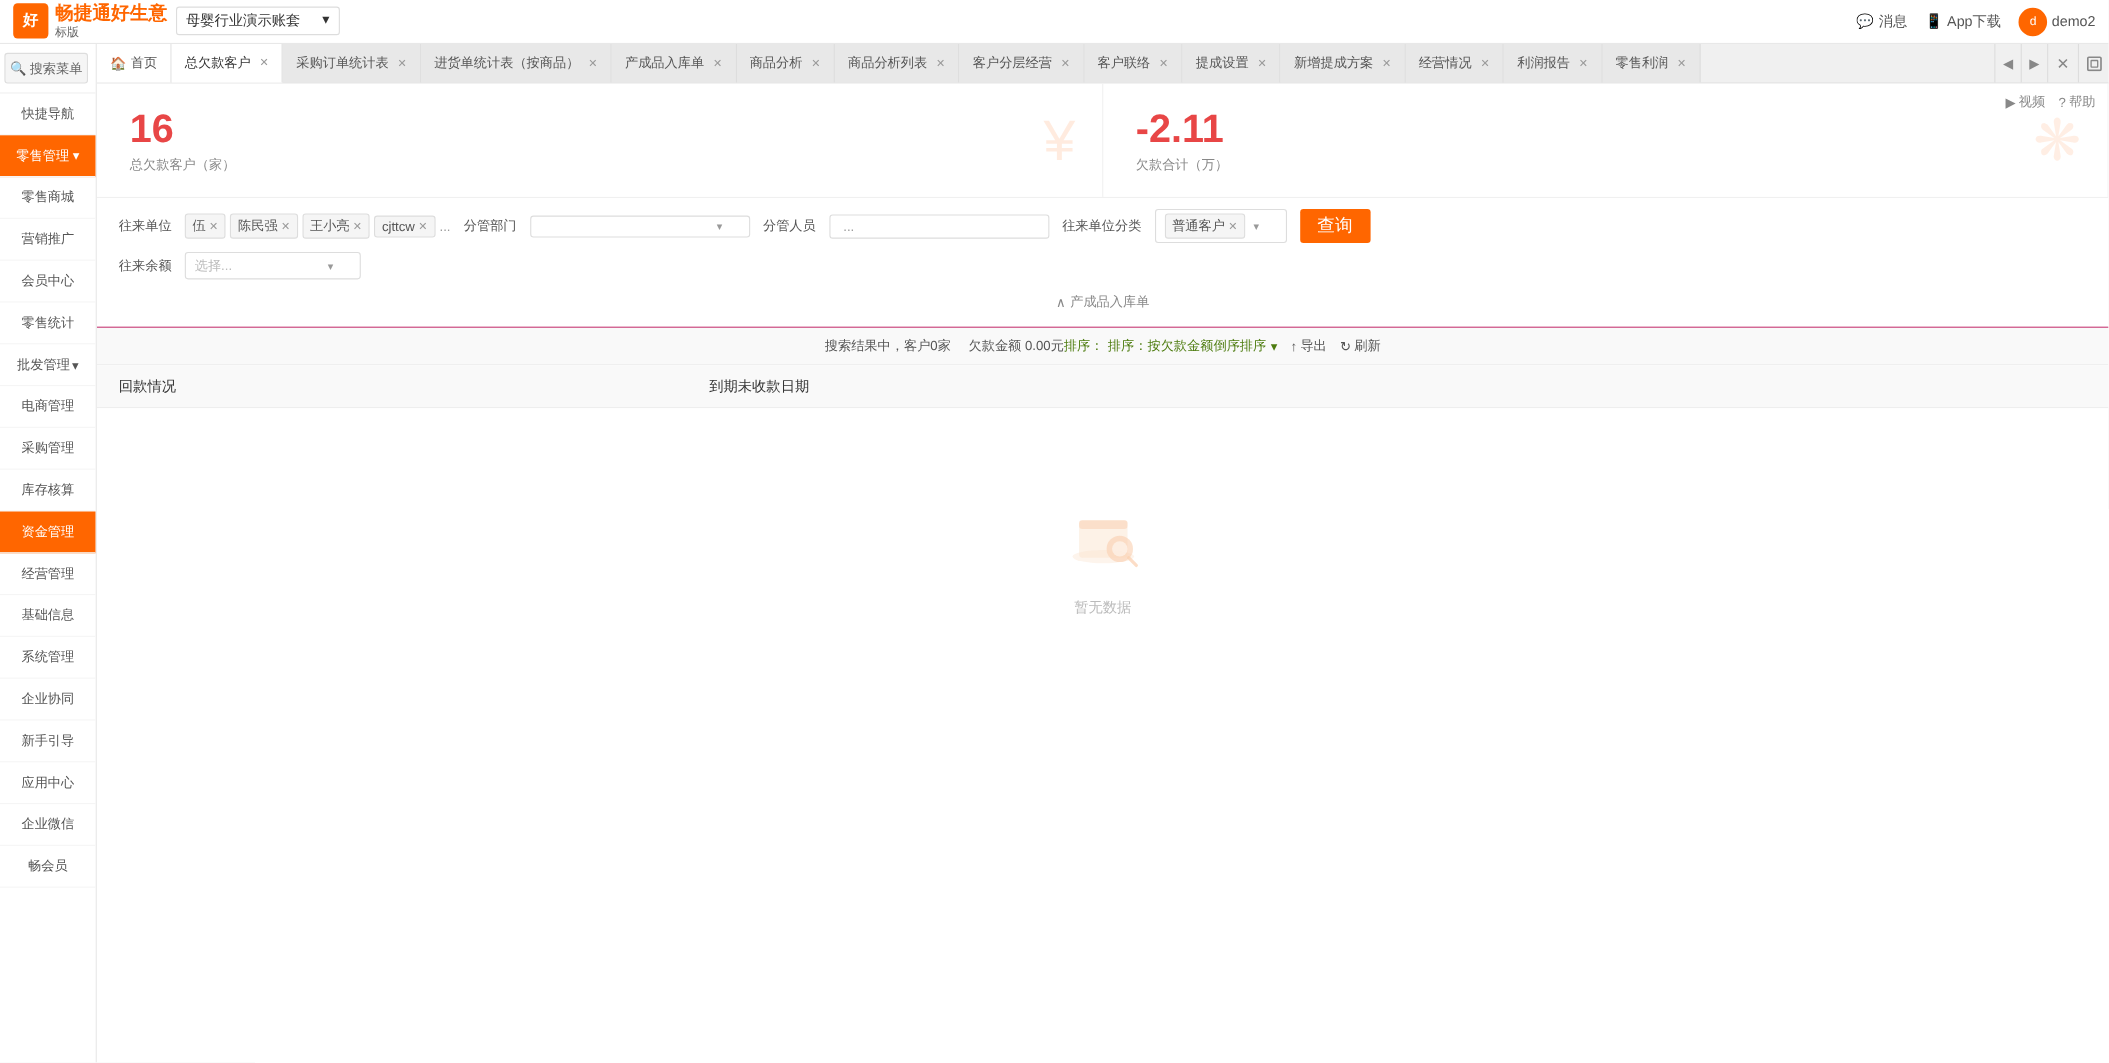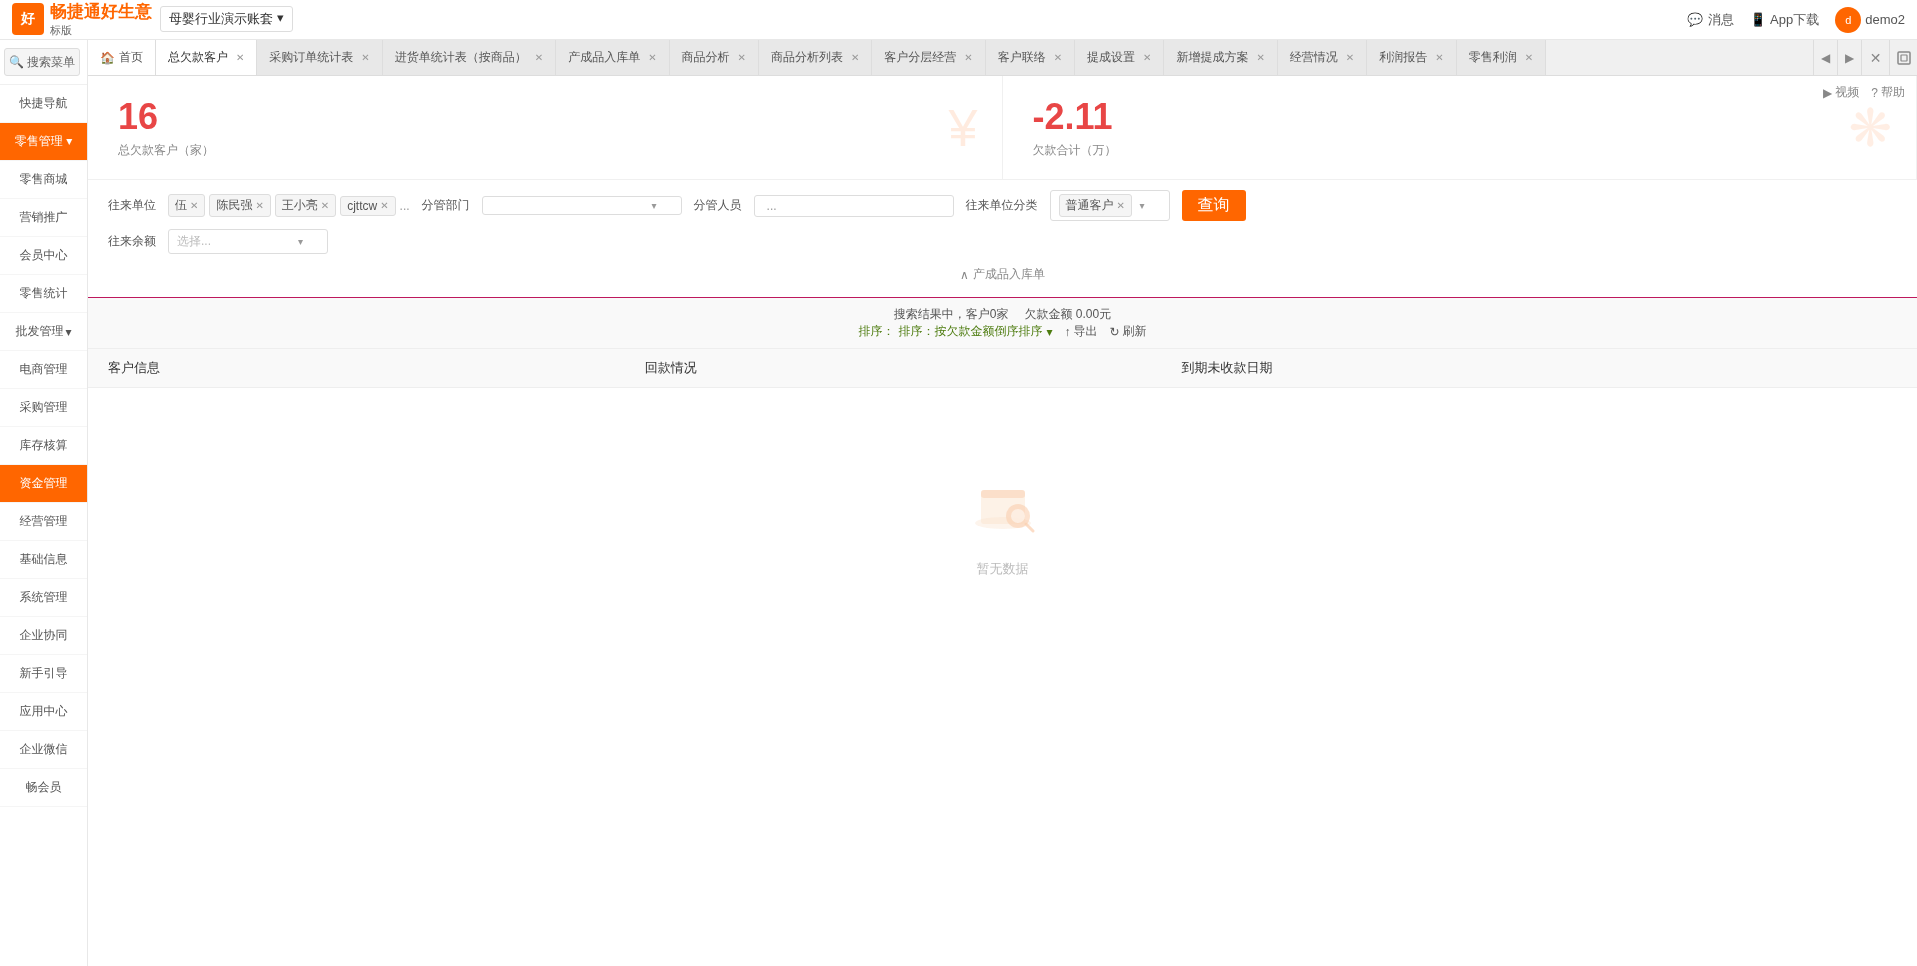--- a/index.html
+++ b/index.html
@@ -13,21 +13,21 @@
       align-items: center;
       justify-content: space-between;
       padding: 0 12px;
       border-bottom: 1px solid #e8e8e8;
     }
     .top-bar-left { display: flex; align-items: center; gap: 8px; }
     .logo-area { display: flex; align-items: center; gap: 6px; }
     .logo-icon { width: 32px; height: 32px; background: #ff6600; border-radius: 4px; display: flex; align-items: center; justify-content: center; color: white; font-size: 14px; font-weight: bold; }
     .logo-text { font-size: 11px; color: #666; line-height: 1.3; }
     .logo-text strong { color: #ff6600; font-size: 17px; }
-    .org-selector { display: flex; gap: 4px; font-size: 13px; color: #333; border: 1px solid #ddd; border-radius: 3px; padding: 3px 8px; cursor: pointer; background: #fff; }
+    .org-selector { display: flex; gap: 20px; font-size: 13px; color: #333; border: 1px solid #ddd; border-radius: 3px; padding: 3px 8px; cursor: pointer; background: #fff; }
     .top-bar-right { display: flex; align-items: center; gap: 16px; font-size: 13px; color: #555; }
     .top-bar-right-item { display: flex; align-items: center; gap: 4px; cursor: pointer; }
     .avatar { width: 26px; height: 26px; border-radius: 50%; background: #ff6600; display: flex; align-items: center; justify-content: center; color: white; font-size: 11px; }
 
     
     .main-layout { display: flex; height: calc(966px - 40px); }
 
     
     .sidebar { width: 88px; background: #fff; border-right: 1px solid #e8e8e8; display: flex; flex-direction: column; overflow-y: auto; flex-shrink: 0; }
     .sidebar-search { padding: 8px 4px; text-align: center; border-bottom: 1px solid #f0f0f0; }
@@ -76,21 +76,21 @@
     .filter-tag .tag-close { font-size: 10px; color: #999; cursor: pointer; }
     .filter-more { color: #999; font-size: 12px; cursor: pointer; }
     .filter-select { border: 1px solid #ddd; border-radius: 3px; padding: 3px 24px 3px 8px; font-size: 12px; color: #555; background: #fff; cursor: pointer; position: relative; display: flex; align-items: center; gap: 4px; min-width: 120px; }
     .filter-select-wide { min-width: 200px; }
     .filter-dots { color: #999; cursor: pointer; }
     .filter-select-arrow { color: #999; font-size: 10px; margin-left: auto; }
     .query-btn { background: #ff6600; color: white; border: none; border-radius: 3px; padding: 5px 16px; font-size: 16px; cursor: pointer; }
     .collapse-btn { display: flex; align-items: center; gap: 4px; font-size: 12px; color: #888; cursor: pointer; text-align: center; width: 100%; justify-content: center; padding: 4px 0; }
 
     
-    .result-bar { padding: 8px 20px; background: #f9f9f9; border-bottom: 1px solid #eee; display: flex; align-items: center; justify-content: center; font-size: 12px; color: #555; flex-direction: column; }
+    .result-bar { padding: 8px 20px; background: #f9f9f9; border-bottom: 1px solid #eee; display: flex; align-items: center; justify-content: center; font-size: 12px; color: #555; }
     .result-bar-left { display: flex; gap: 16px; }
     .result-bar-right { display: flex; align-items: center; gap: 12px; }
     .sort-select { display: flex; align-items: center; gap: 4px; cursor: pointer; color: #4d7c0f; }
     .action-btn { display: flex; align-items: center; gap: 3px; cursor: pointer; color: #555; }
 
     
     .data-table { width: 100%; }
     .table-header { display: grid; grid-template-columns: 3fr 3fr 2fr 2fr; padding: 10px 20px; background: #f9f9f9; border-bottom: 1px solid #eee; font-size: 13px; color: #333; font-weight: normal; }
     .table-col { }
 
@@ -379,21 +379,20 @@
           </div>
           <div class="action-btn">
             <span>↻</span>
             <span>刷新</span>
           </div>
         </div>
       </div>
 
       <div class="data-table">
         <div class="table-header">
-          <div class="table-col">客户信息</div>
           <div class="table-col">回款情况</div>
           <div class="table-col">到期未收款日期</div>
         </div>
 
         <div class="empty-state">
           <div class="empty-icon">
             <svg width="80" height="80" viewBox="0 0 80 80" fill="none">
               <ellipse cx="40" cy="55" rx="28" ry="6" fill="#f5c9a0" opacity="0.4"></ellipse>
               <rect x="18" y="22" width="44" height="34" rx="3" fill="#f5c9a0" opacity="0.5"></rect>
               <rect x="18" y="22" width="44" height="8" rx="3" fill="#f5a060" opacity="0.5"></rect>

